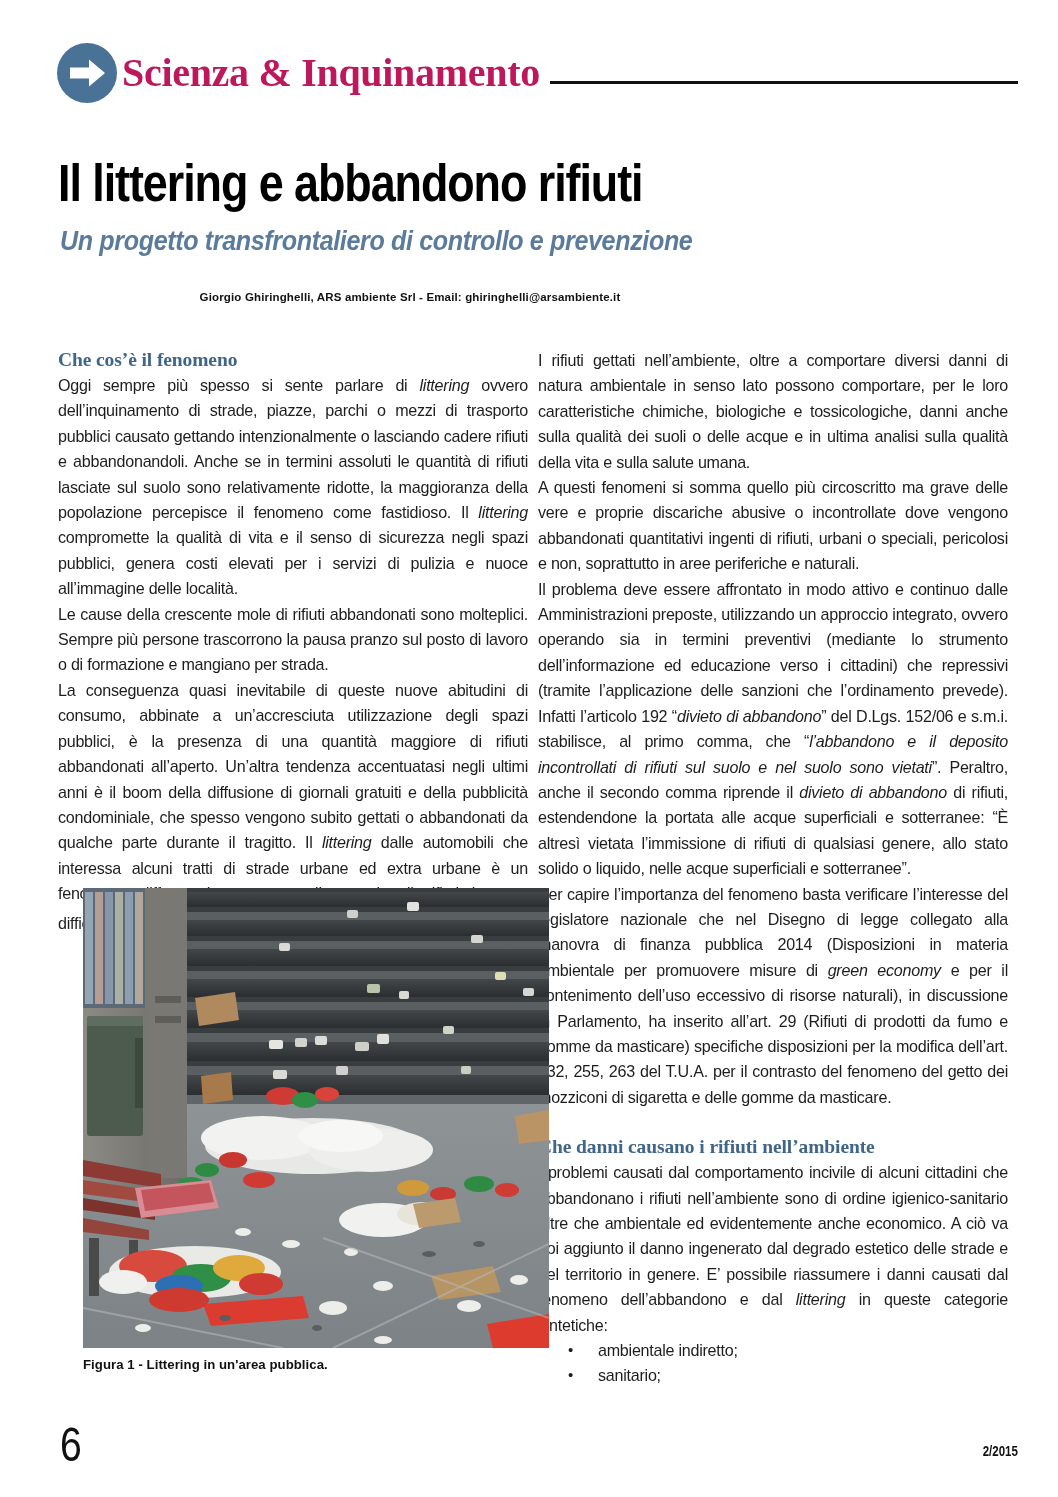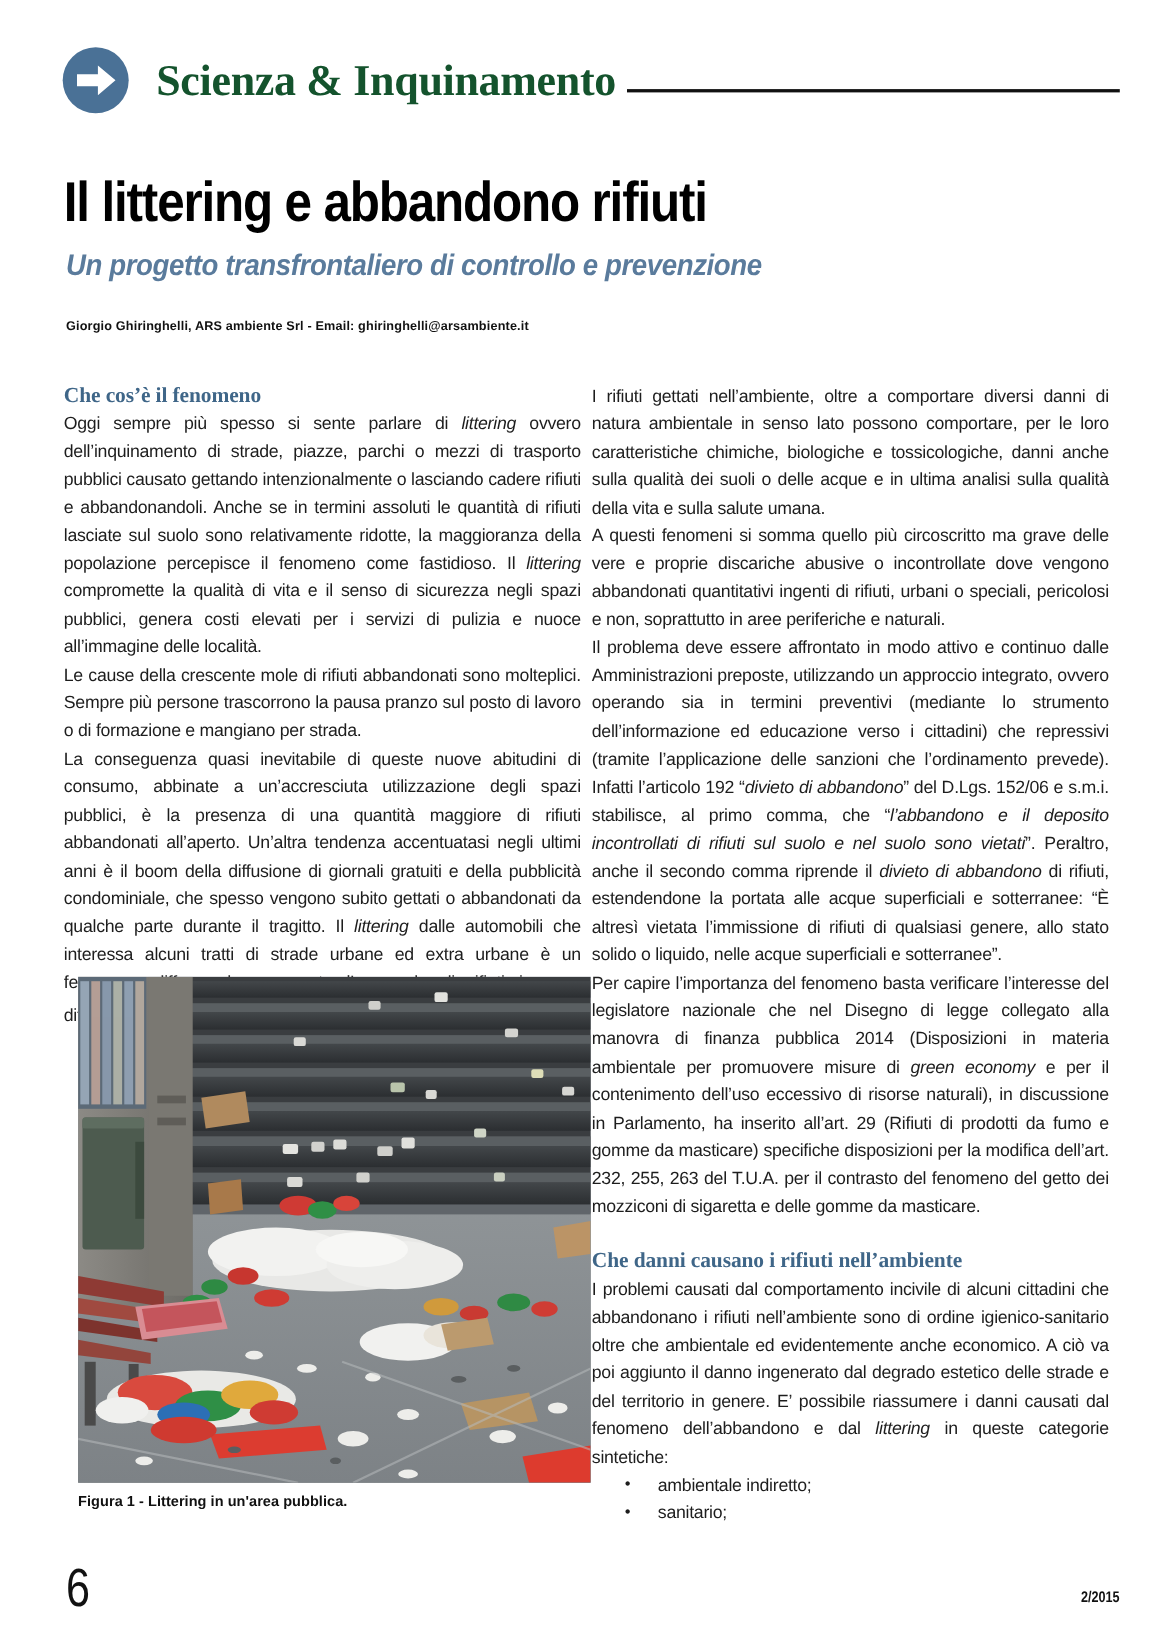--- a/index.html
+++ b/index.html
@@ -34,23 +34,23 @@
     width: 62px;
     height: 62px;
     flex: 0 0 62px;
     display: block;
   }
   .rubric-title {
     font-family: "Liberation Serif", serif;
     font-weight: bold;
     font-size: 40px;
     line-height: 1;
-    color: #14532d;
+    color: #be185d;
     letter-spacing: -0.3px;
-    margin-left: 24px;
+    margin-left: 4px;
     white-space: nowrap;
   }
   .rubric-rule {
     flex: 1 1 auto;
     height: 0;
     border-bottom: 3px solid #111111;
     margin-left: 10px;
     margin-top: 18px;
   }
 
@@ -90,20 +90,21 @@
     position: absolute;
     left: 60px;
     top: 290px;
     width: 700px;
     font-family: "Liberation Sans", sans-serif;
     font-weight: bold;
     font-size: 11.5px;
     line-height: 14px;
     color: #111111;
     letter-spacing: 0.15px;
+    text-align: center;
   }
 
   
   .col {
     position: absolute;
     top: 348px;
     width: 470px;
   }
   .col-left  { left: 58px; }
   .col-right { left: 538px; }
@@ -152,21 +153,21 @@
     position: absolute;
     left: 0;
     top: -1px;
     font-size: 15px;
     color: #1d1d1d;
   }
 
   
   .figure {
     position: absolute;
-    left: 44px;
+    left: 56px;
     top: 888px;
     width: 466px;
     padding-left: 27px;
   }
   .photo {
     position: relative;
     width: 466px;
     height: 460px;
     overflow: hidden;
     background: #6f7579;

